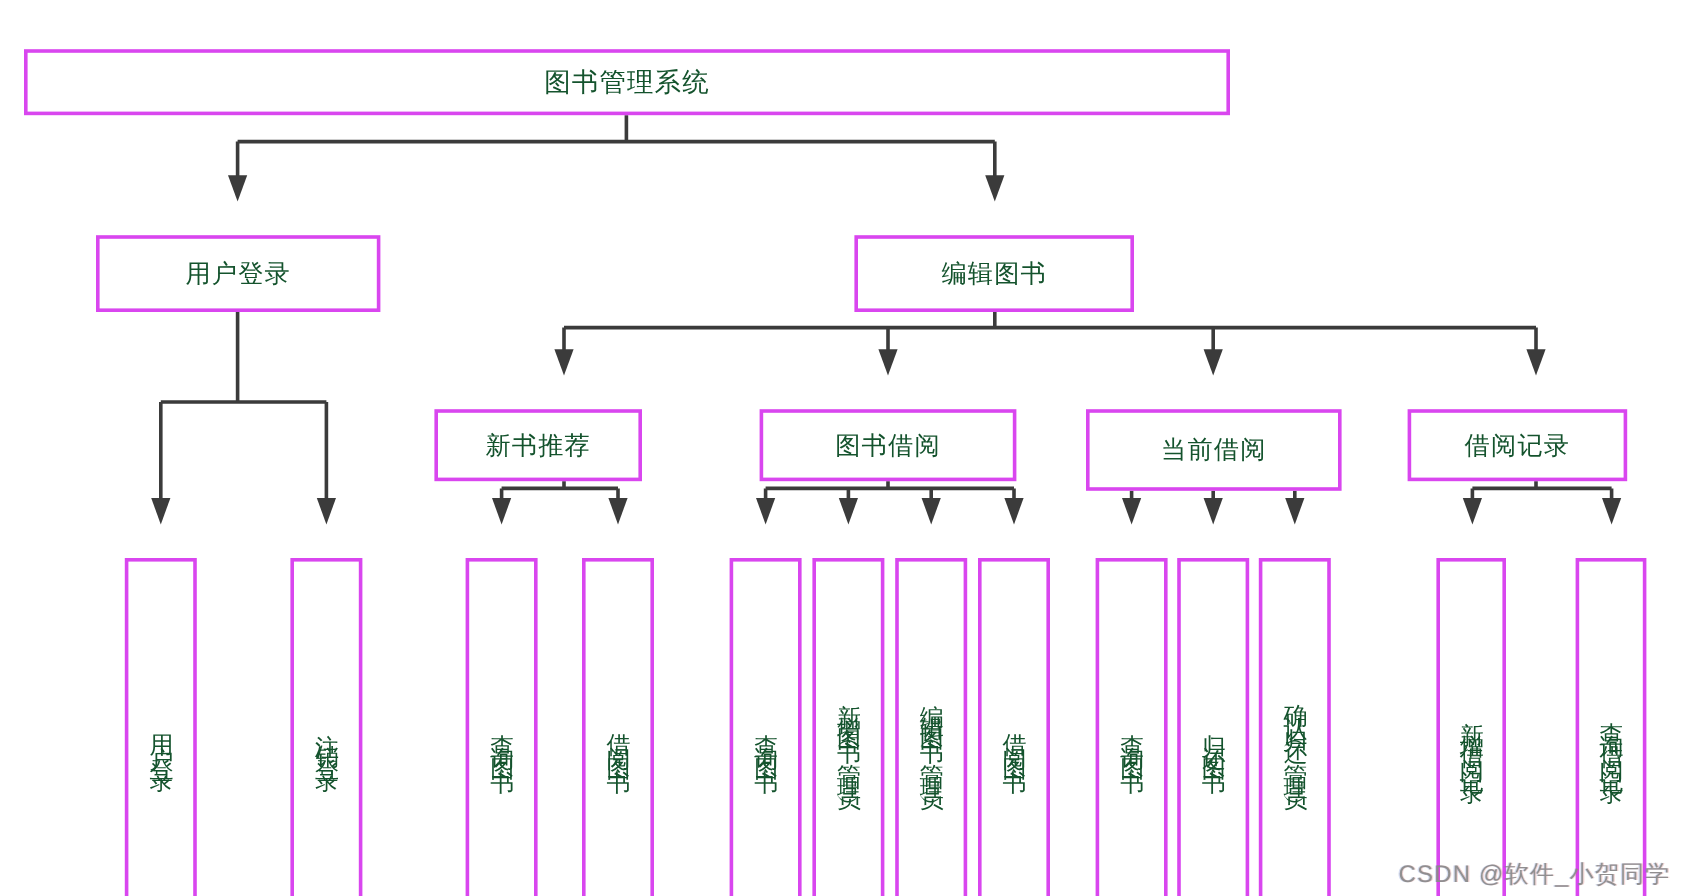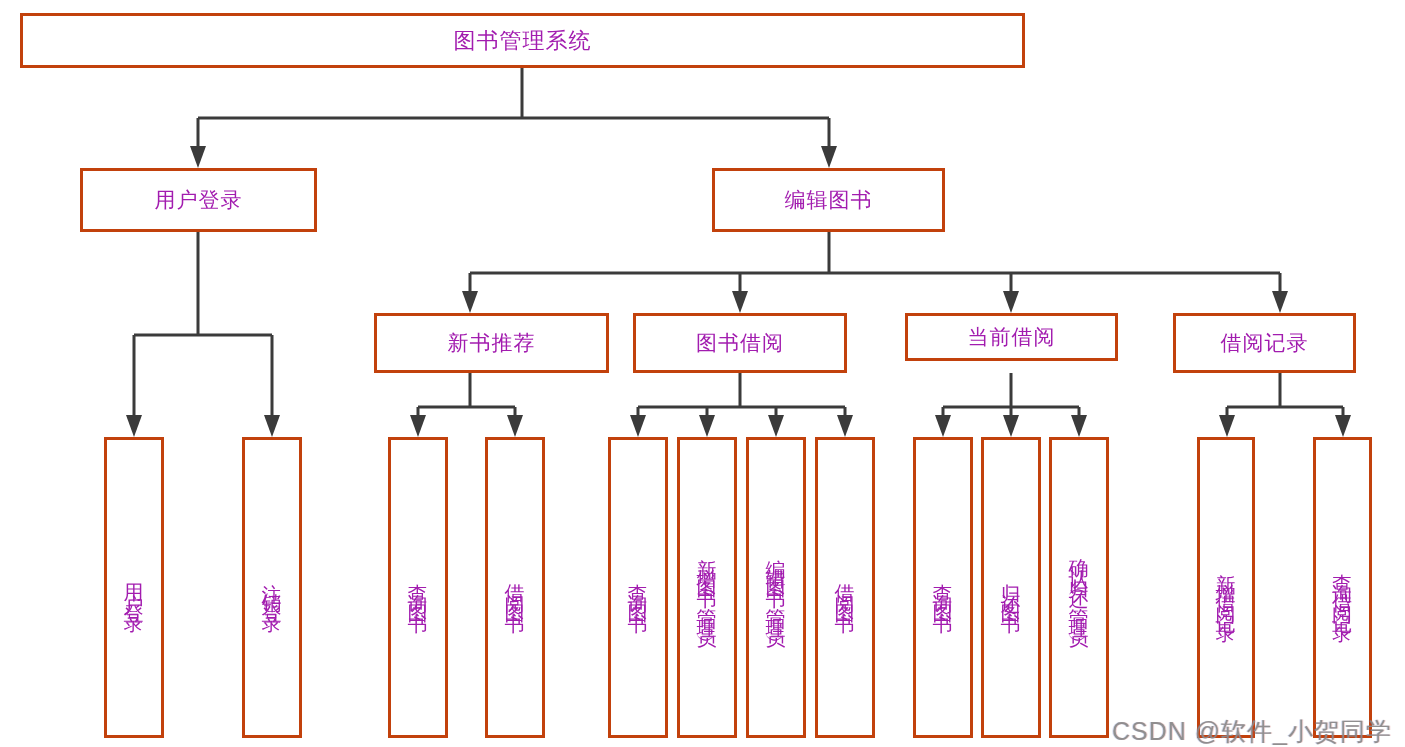--- a/index.html
+++ b/index.html
@@ -14,42 +14,43 @@
   #connectors {
     position: absolute;
     left: 0; top: 0;
     width: 1405px; height: 747px;
     z-index: 0;
   }
   .node, .leaf {
     position: absolute;
     box-sizing: border-box;
     background: #ffffff;
-    border: 3px solid #c2410c;
+    border: 3px solid #d946ef;
     display: flex;
     align-items: center;
     justify-content: center;
-    color: #a21caf;
+    color: #14532d;
     z-index: 1;
+    margin-top: 28px;
   }
   .node { font-size: 21px; letter-spacing: 1px; }
   .node.root { font-size: 22px; }
   .leaf {
     writing-mode: vertical-rl;
     text-orientation: mixed;
     font-size: 20px;
     letter-spacing: 10px;
     line-height: 1;
   }
   #watermark {
     position: absolute;
     right: 13px;
     top: 715px;
     z-index: 2;
-    font-size: 25px;
+    font-size: 20px;
     color: rgba(138,138,138,0.92);
     letter-spacing: 1px;
     text-shadow: 1px 0 rgba(205,95,95,0.25), -1px 0 rgba(90,120,200,0.25);
     white-space: nowrap;
   }
 </style>
 </head>
 <body>
 
 <div id="stage">
@@ -92,23 +93,23 @@
       <polygon points="1219,415 1235,415 1227,437"></polygon>
       <polygon points="1335,415 1351,415 1343,437"></polygon>
     </g>
   </svg>
 
   <div class="node root" style="left:20px; top:13px; width:1005px; height:55px;">图书管理系统</div>
 
   <div class="node" style="left:80px; top:168px; width:237px; height:64px;">用户登录</div>
   <div class="node" style="left:712px; top:168px; width:233px; height:64px;">编辑图书</div>
 
-  <div class="node" style="left:374px; top:313px; width:235px; height:60px;">新书推荐</div>
+  <div class="node" style="left:362px; top:313px; width:173px; height:60px;">新书推荐</div>
   <div class="node" style="left:633px; top:313px; width:214px; height:60px;text-align:right;">图书借阅</div>
-  <div class="node" style="left:905px; top:313px; width:213px; height:48px;">当前借阅</div>
+  <div class="node" style="left:905px; top:313px; width:213px; height:68px;">当前借阅</div>
   <div class="node" style="left:1173px; top:313px; width:183px; height:60px;">借阅记录</div>
 
   <div class="leaf" style="left:104px; top:437px; width:60px; height:301px;">用户登录</div>
   <div class="leaf" style="left:242px; top:437px; width:60px; height:301px;">注销登录</div>
 
   <div class="leaf" style="left:388px; top:437px; width:60px; height:301px;">查询图书</div>
   <div class="leaf" style="left:485px; top:437px; width:60px; height:301px;">借阅图书</div>
 
   <div class="leaf" style="left:608px; top:437px; width:60px; height:301px;">查询图书</div>
   <div class="leaf" style="left:677px; top:437px; width:60px; height:301px;">新增图书（管理员）</div>

